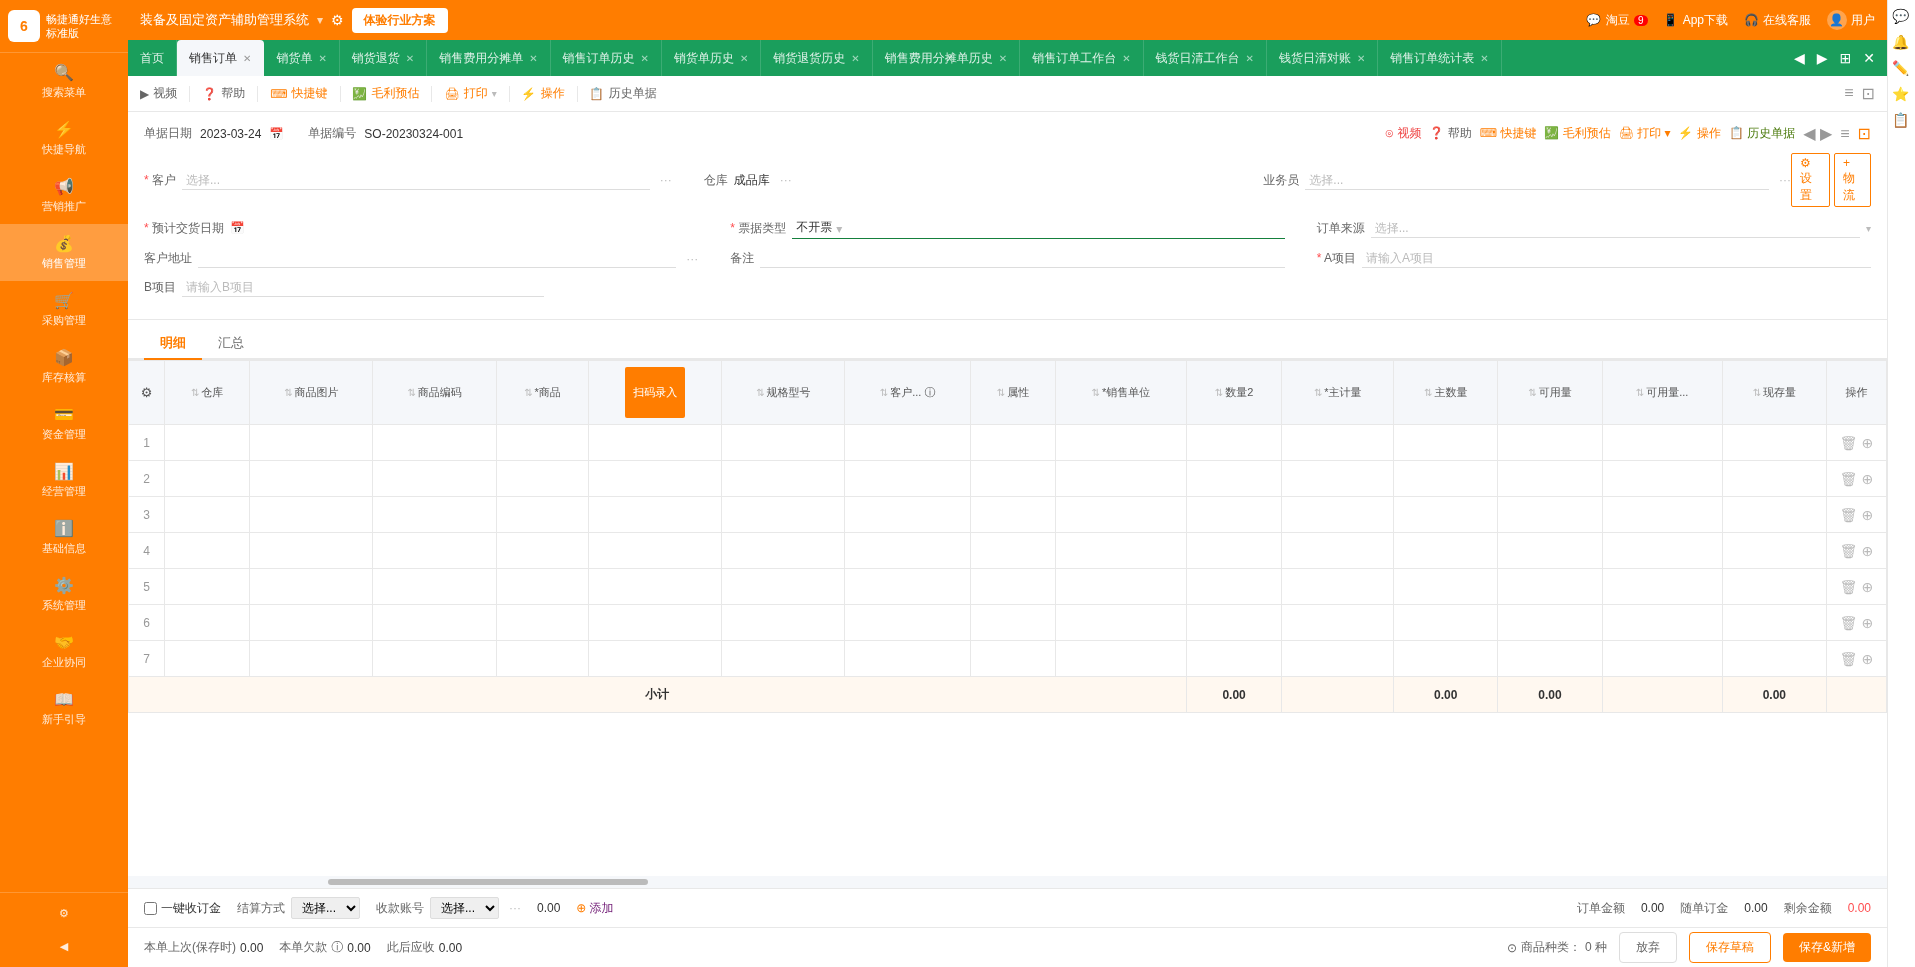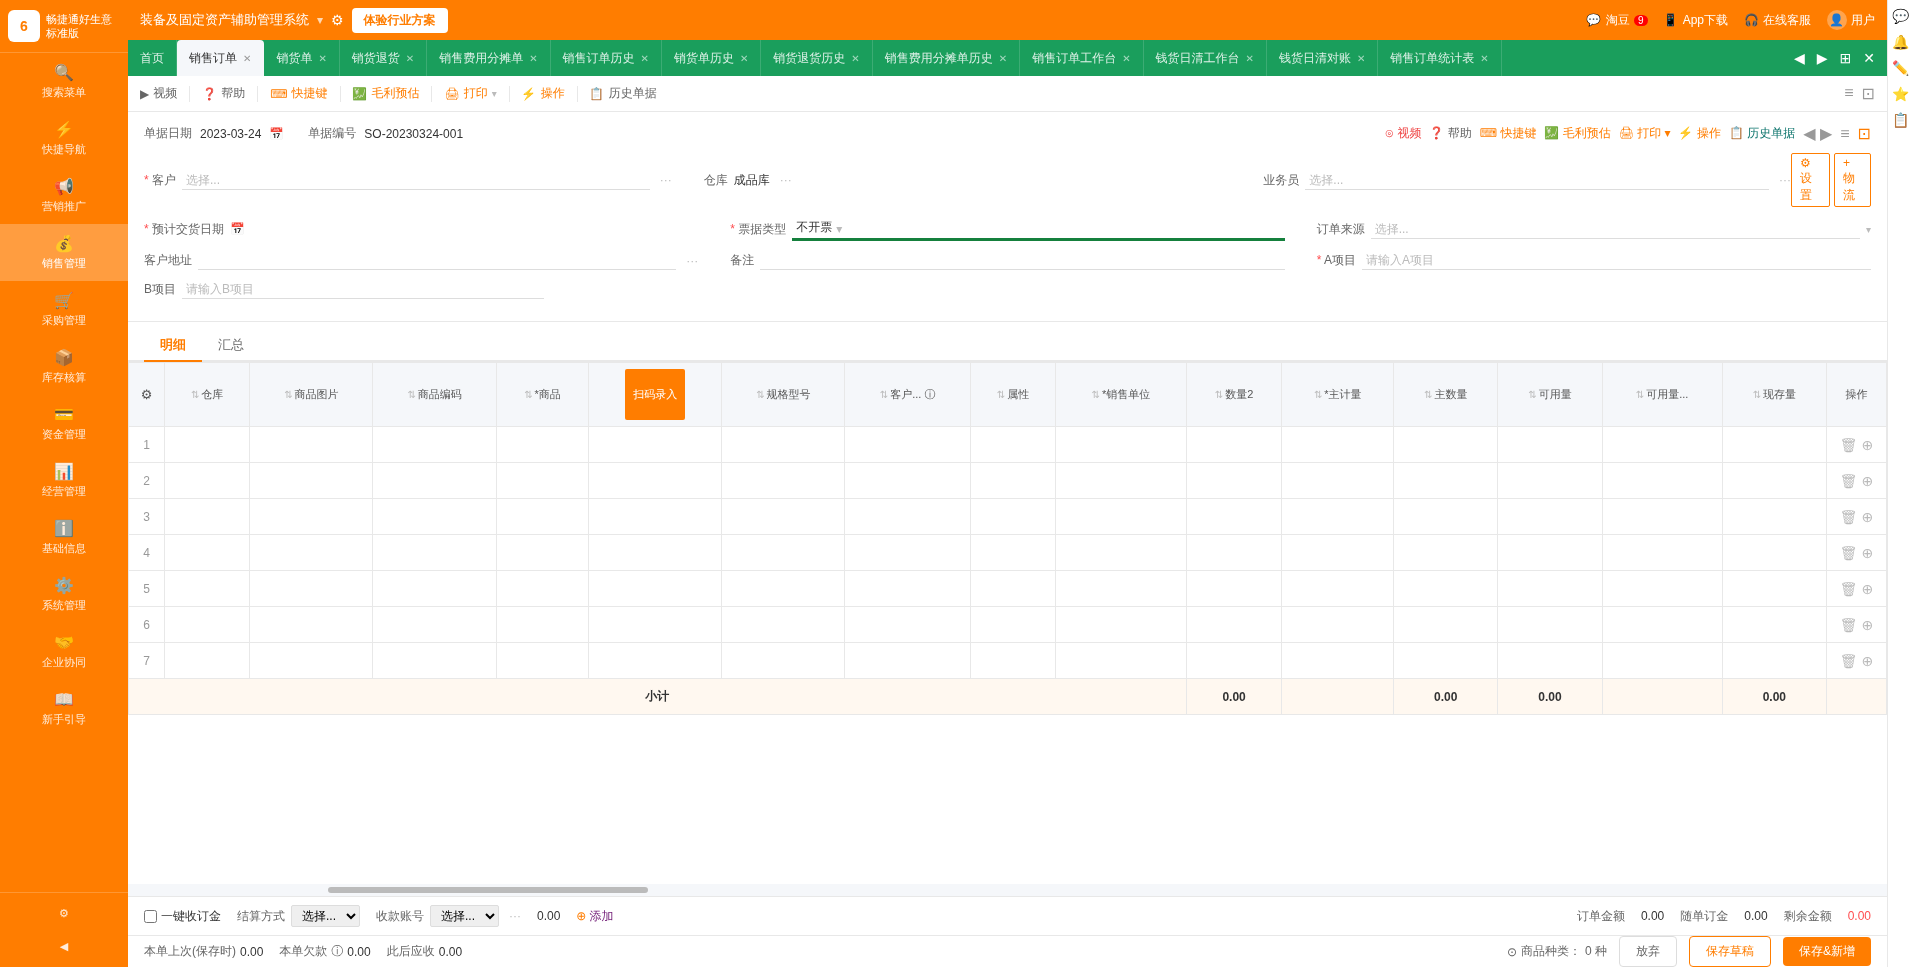--- a/index.html
+++ b/index.html
@@ -47,21 +47,21 @@
     
     .form-area { background: white; padding: 12px 16px; flex-shrink: 0; border-bottom: 1px solid #e8e8e8; }
     .form-row { display: flex; align-items: center; gap: 0; margin-bottom: 10px; }
     .form-field { display: flex; align-items: center; gap: 6px; flex: 1; }
     .form-label { color: #666; font-size: 12px; white-space: nowrap; }
     .form-label.required::before { content: '* '; color: #ff4d4f; }
     .form-input { border: none; border-bottom: 1px solid #ddd; padding: 2px 4px; font-size: 12px; color: #333; outline: none; flex: 1; min-width: 80px; background: transparent; }
     .form-input::placeholder { color: #bbb; }
     .form-dots { color: #bbb; cursor: pointer; margin-left: 4px; }
     .form-date-icon { color: #bbb; cursor: pointer; }
-    .form-select { display: flex; align-items: flex-end; gap: 4px; border-bottom: 3px solid #15803d; padding: 2px 4px; flex: 1; cursor: pointer; }
+    .form-select { display: flex; align-items: flex-end; gap: 4px; border-bottom: 1px solid #15803d; padding: 2px 4px; flex: 1; cursor: pointer; }
     .form-select-arrow { color: #bbb; }
     .form-value { color: #333; font-size: 12px; }
 
     
     .content-tabs { display: flex; align-items: center; gap: 0; padding: 8px 16px 0; background: white; flex-shrink: 0; border-bottom: 2px solid #e8e8e8; }
     .content-tab { padding: 6px 16px; font-size: 13px; cursor: pointer; color: #666; border-bottom: 2px solid transparent; margin-bottom: -2px; }
     .content-tab.active { color: #ff7d00; border-bottom-color: #ff7d00; font-weight: bold; }
 
     
     .table-container { flex: 1; overflow: auto; background: white; }
@@ -84,21 +84,21 @@
     .payment-field { display: flex; align-items: center; gap: 6px; font-size: 12px; color: #666; }
     .payment-select { border: 1px solid #ddd; border-radius: 2px; padding: 2px 6px; font-size: 12px; min-width: 60px; }
     .amount-zero { color: #333; font-size: 12px; }
     .add-btn { display: flex; align-items: center; gap: 3px; color: #ff7d00; font-size: 12px; cursor: pointer; }
     .bottom-right { margin-left: auto; display: flex; flex-direction: column; align-items: flex-end; gap: 2px; }
     .amount-row { display: flex; gap: 16px; align-items: center; font-size: 12px; color: #333; }
     .amount-label { color: #666; }
     .amount-val { color: #333; }
 
     
-    .status-bar { background: white; border-top: 1px solid #e8e8e8; height: 32px; display: flex; align-items: center; padding: 4px 16px; gap: 16px; flex-shrink: 0; }
+    .status-bar { background: white; border-top: 1px solid #e8e8e8; height: 40px; display: flex; align-items: center; padding: 4px 16px; gap: 16px; flex-shrink: 0; }
     .status-item { display: flex; align-items: center; gap: 4px; font-size: 12px; color: #666; }
     .status-value { color: #333; }
     .status-bar-right { margin-left: auto; display: flex; align-items: center; gap: 12px; }
     .btn-discard { border: 1px solid #ddd; background: white; color: #666; border-radius: 4px; padding: 6px 16px; font-size: 12px; cursor: pointer; }
     .btn-save-draft { border: 1px solid #ff7d00; background: white; color: #ff7d00; border-radius: 4px; padding: 6px 16px; font-size: 12px; cursor: pointer; }
     .btn-save-new { background: #ff7d00; color: white; border: none; border-radius: 4px; padding: 6px 16px; font-size: 12px; cursor: pointer; }
 
     
     .right-panel { width: 28px; background: white; border-left: 1px solid #e8e8e8; display: flex; flex-direction: column; align-items: center; gap: 2px; padding: 4px 0; flex-shrink: 0; }
     .right-panel-btn { width: 24px; height: 24px; display: flex; align-items: center; justify-content: center; font-size: 14px; color: #999; cursor: pointer; border-radius: 3px; }
@@ -334,21 +334,21 @@
           <span class="form-value">SO-20230324-001</span>
         </div>
         <div style="flex:1;"></div>
         <div style="display:flex; align-items:center; gap:8px;">
           <span style="color:#ef4444;font-size:12px;cursor:pointer;">⊙ 视频</span>
           <span style="color:#666;font-size:12px;cursor:pointer;">❓ 帮助</span>
           <span style="color:#ff7d00;font-size:12px;cursor:pointer;">⌨ 快捷键</span>
           <span style="color:#ff7d00;font-size:12px;cursor:pointer;">💹 毛利预估</span>
           <span style="color:#ff7d00;font-size:12px;cursor:pointer;">🖨 打印 ▾</span>
           <span style="color:#ff7d00;font-size:12px;cursor:pointer;">⚡ 操作</span>
-          <span style="color:#0f766e;font-size:12px;cursor:pointer;">📋 历史单据</span>
+          <span style="color:#4d7c0f;font-size:12px;cursor:pointer;">📋 历史单据</span>
           <span style="cursor:pointer;font-size:16px;color:#999;">◀ ▶</span>
           <span style="cursor:pointer;font-size:16px;color:#999;">≡</span>
           <span style="cursor:pointer;font-size:16px;color:#ff7d00;">⊡</span>
         </div>
       </div>
 
       <div class="form-row">
         <div class="form-field" style="flex:2;">
           <span class="form-label required">客户</span>
           <input class="form-input" type="text" placeholder="选择..." style="flex: 1 1 0%;">

